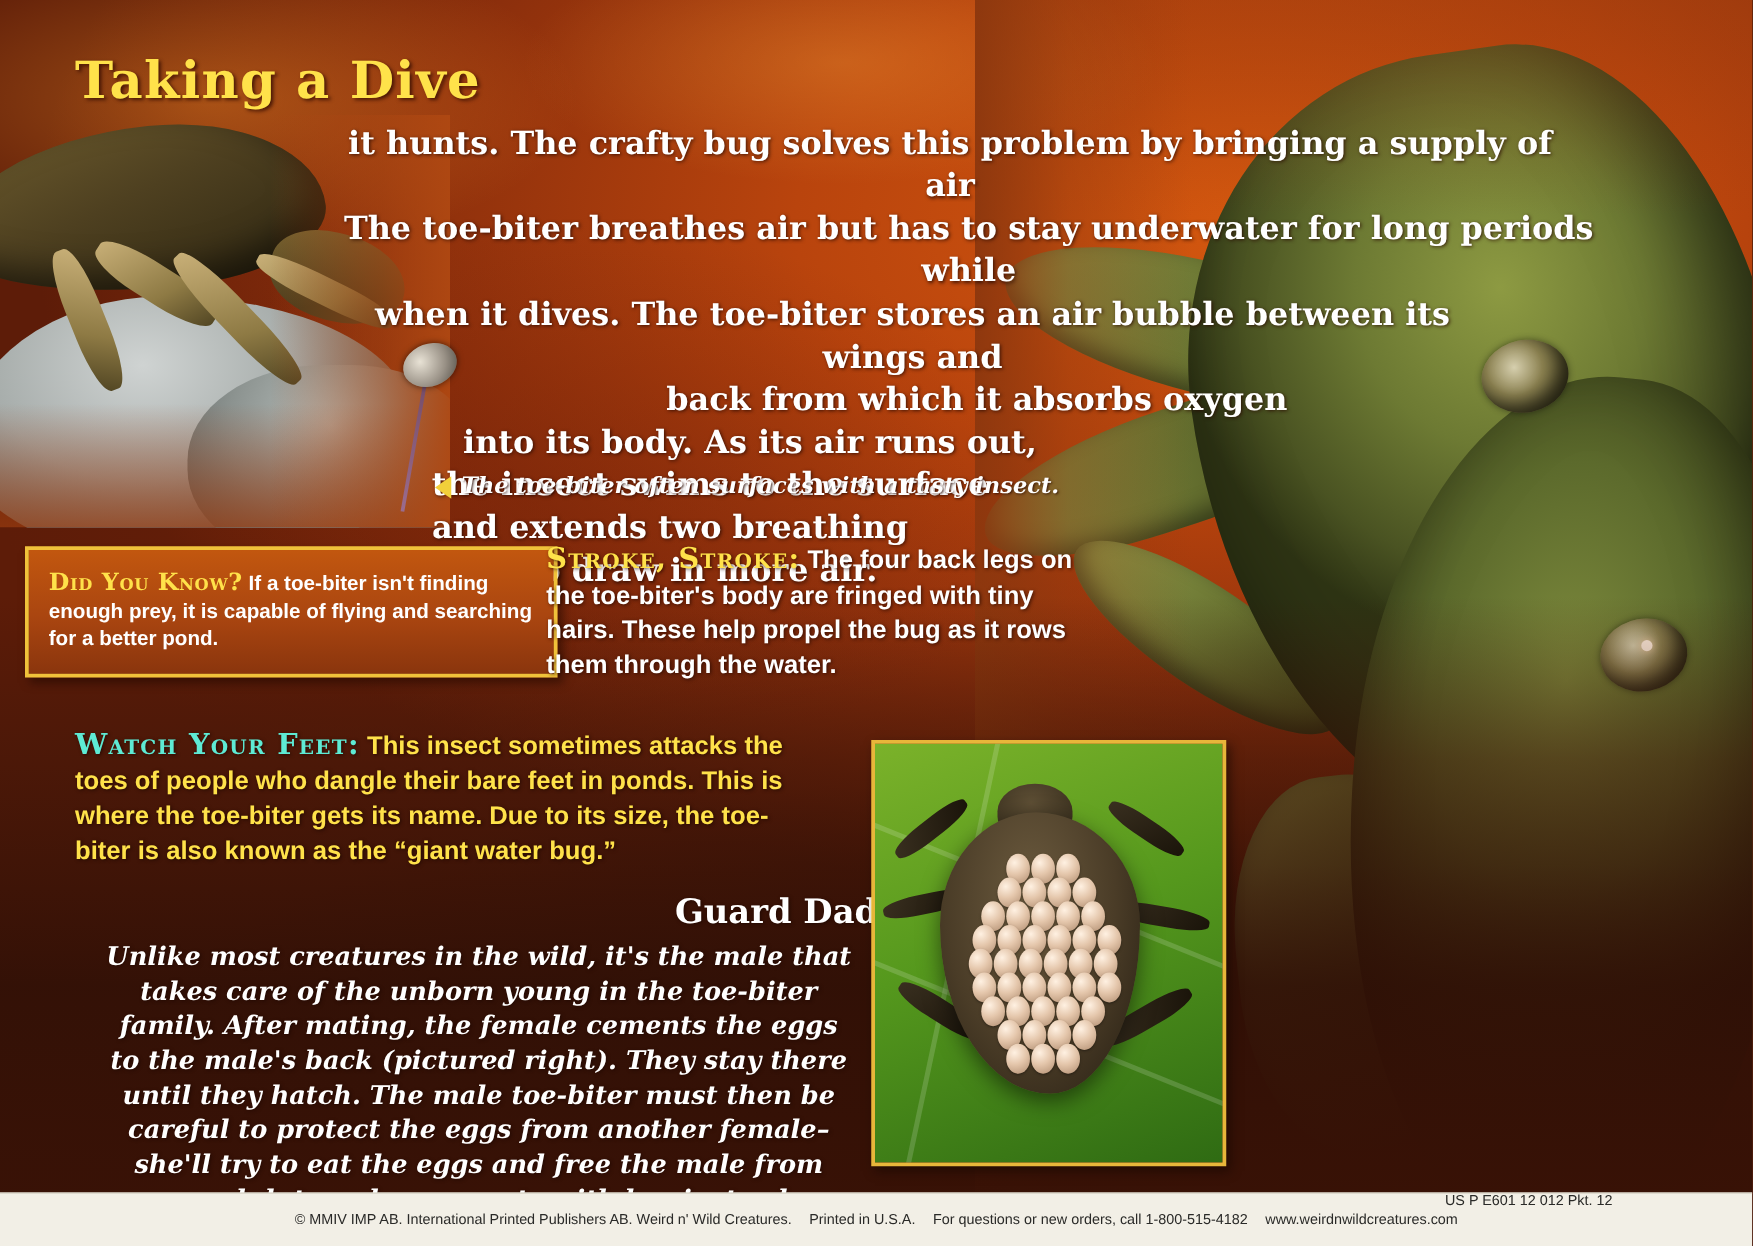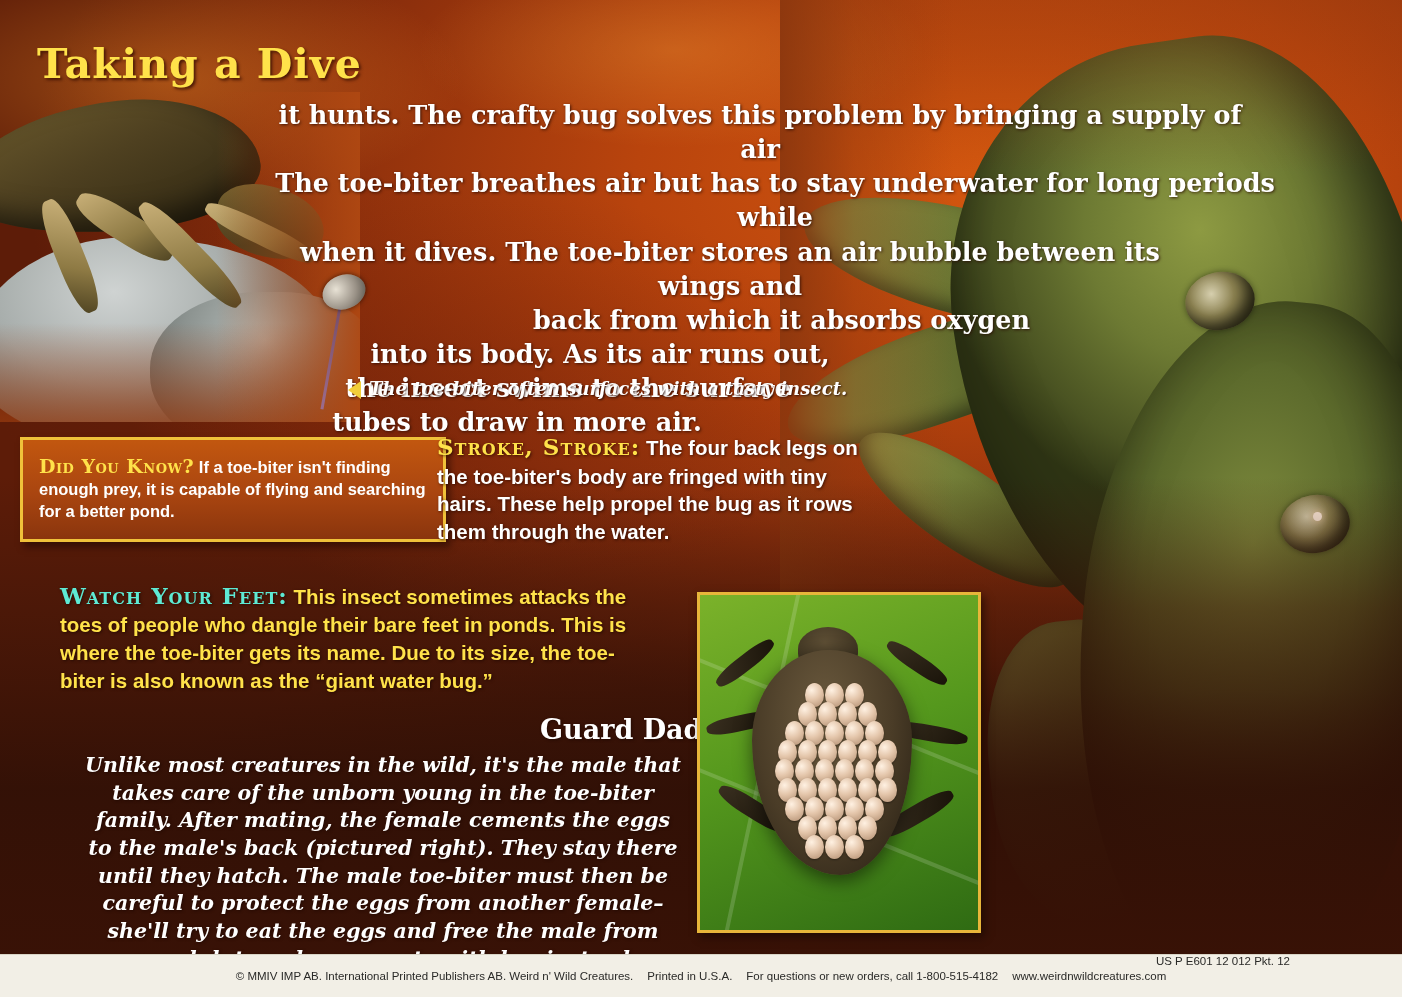--- a/index.html
+++ b/index.html
@@ -169,21 +169,21 @@
   .rock-fade {
     position: absolute; inset: 0;
     background:
       linear-gradient(90deg, rgba(0,0,0,0) 60%, rgba(170,70,18,.55) 85%, rgba(175,72,18,.95) 100%),
       linear-gradient(180deg, rgba(0,0,0,0) 70%, rgba(150,58,15,.75) 100%);
   }
 
   
   .title {
     position: absolute;
-    left: 37px; top: 40px;
+    left: 60px; top: 40px;
     font-family: "DejaVu Serif", serif;
     font-weight: bold;
     font-size: 41px;
     letter-spacing: 1px;
     color: #ffe24a;
     text-shadow: 2px 2px 3px rgba(60,16,4,.85);
   }
 
   .intro {
     position: absolute;
@@ -437,20 +437,21 @@
 
   <div class="title">Taking a Dive</div>
 
   <div class="intro">
     <span class="l l2">it hunts. The crafty bug solves this problem by bringing a supply of air</span>
     <span class="l l1">The toe-biter breathes air but has to stay underwater for long periods while</span>
     <span class="l l3">when it dives. The toe-biter stores an air bubble between its wings and</span>
     <span class="l l4">back from which it absorbs oxygen</span>
     <span class="l l5">into its body. As its air runs out,</span>
     <span class="l l6">the insect swims to the surface</span>
+    <span class="l l7">and extends two breathing</span>
     <span class="l l8">tubes to draw in more air.</span>
   </div>
 
   <div class="caption">
     <span class="caption-arrow"></span>
     <span>The toe-biter often surfaces with a tasty insect.</span>
   </div>
 
   <div class="dyk-box">
     <div class="dyk-text">

